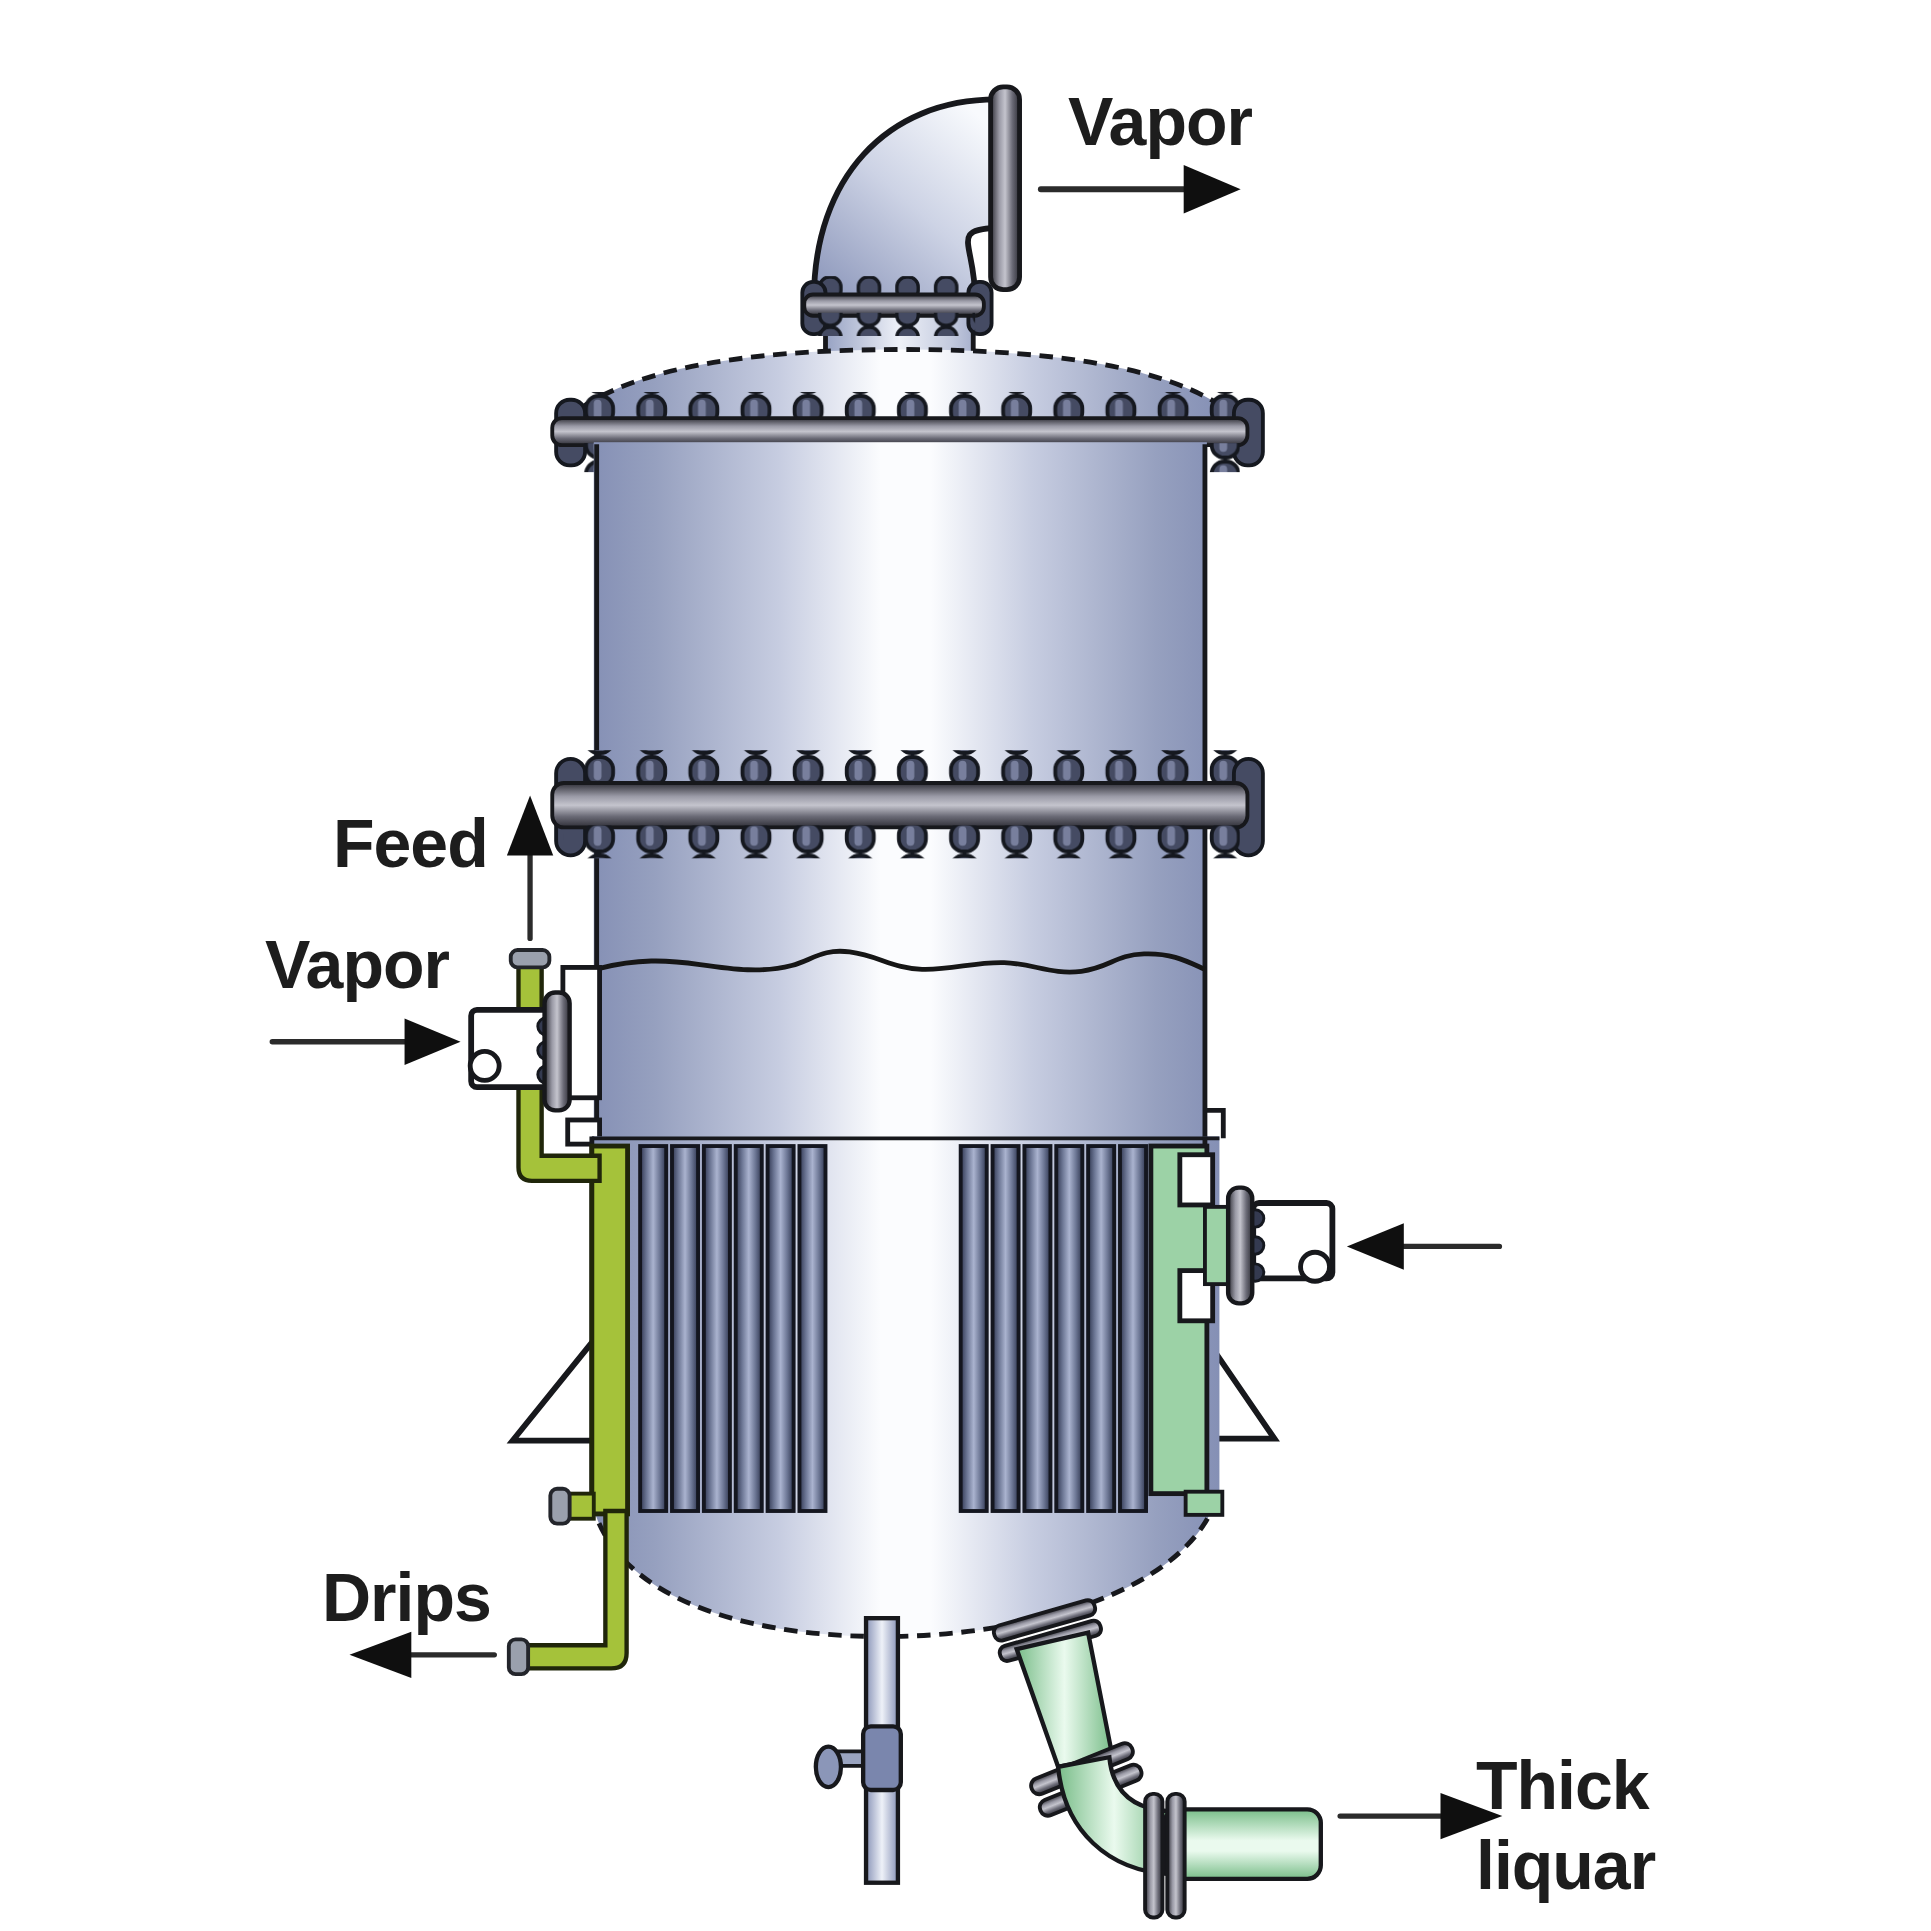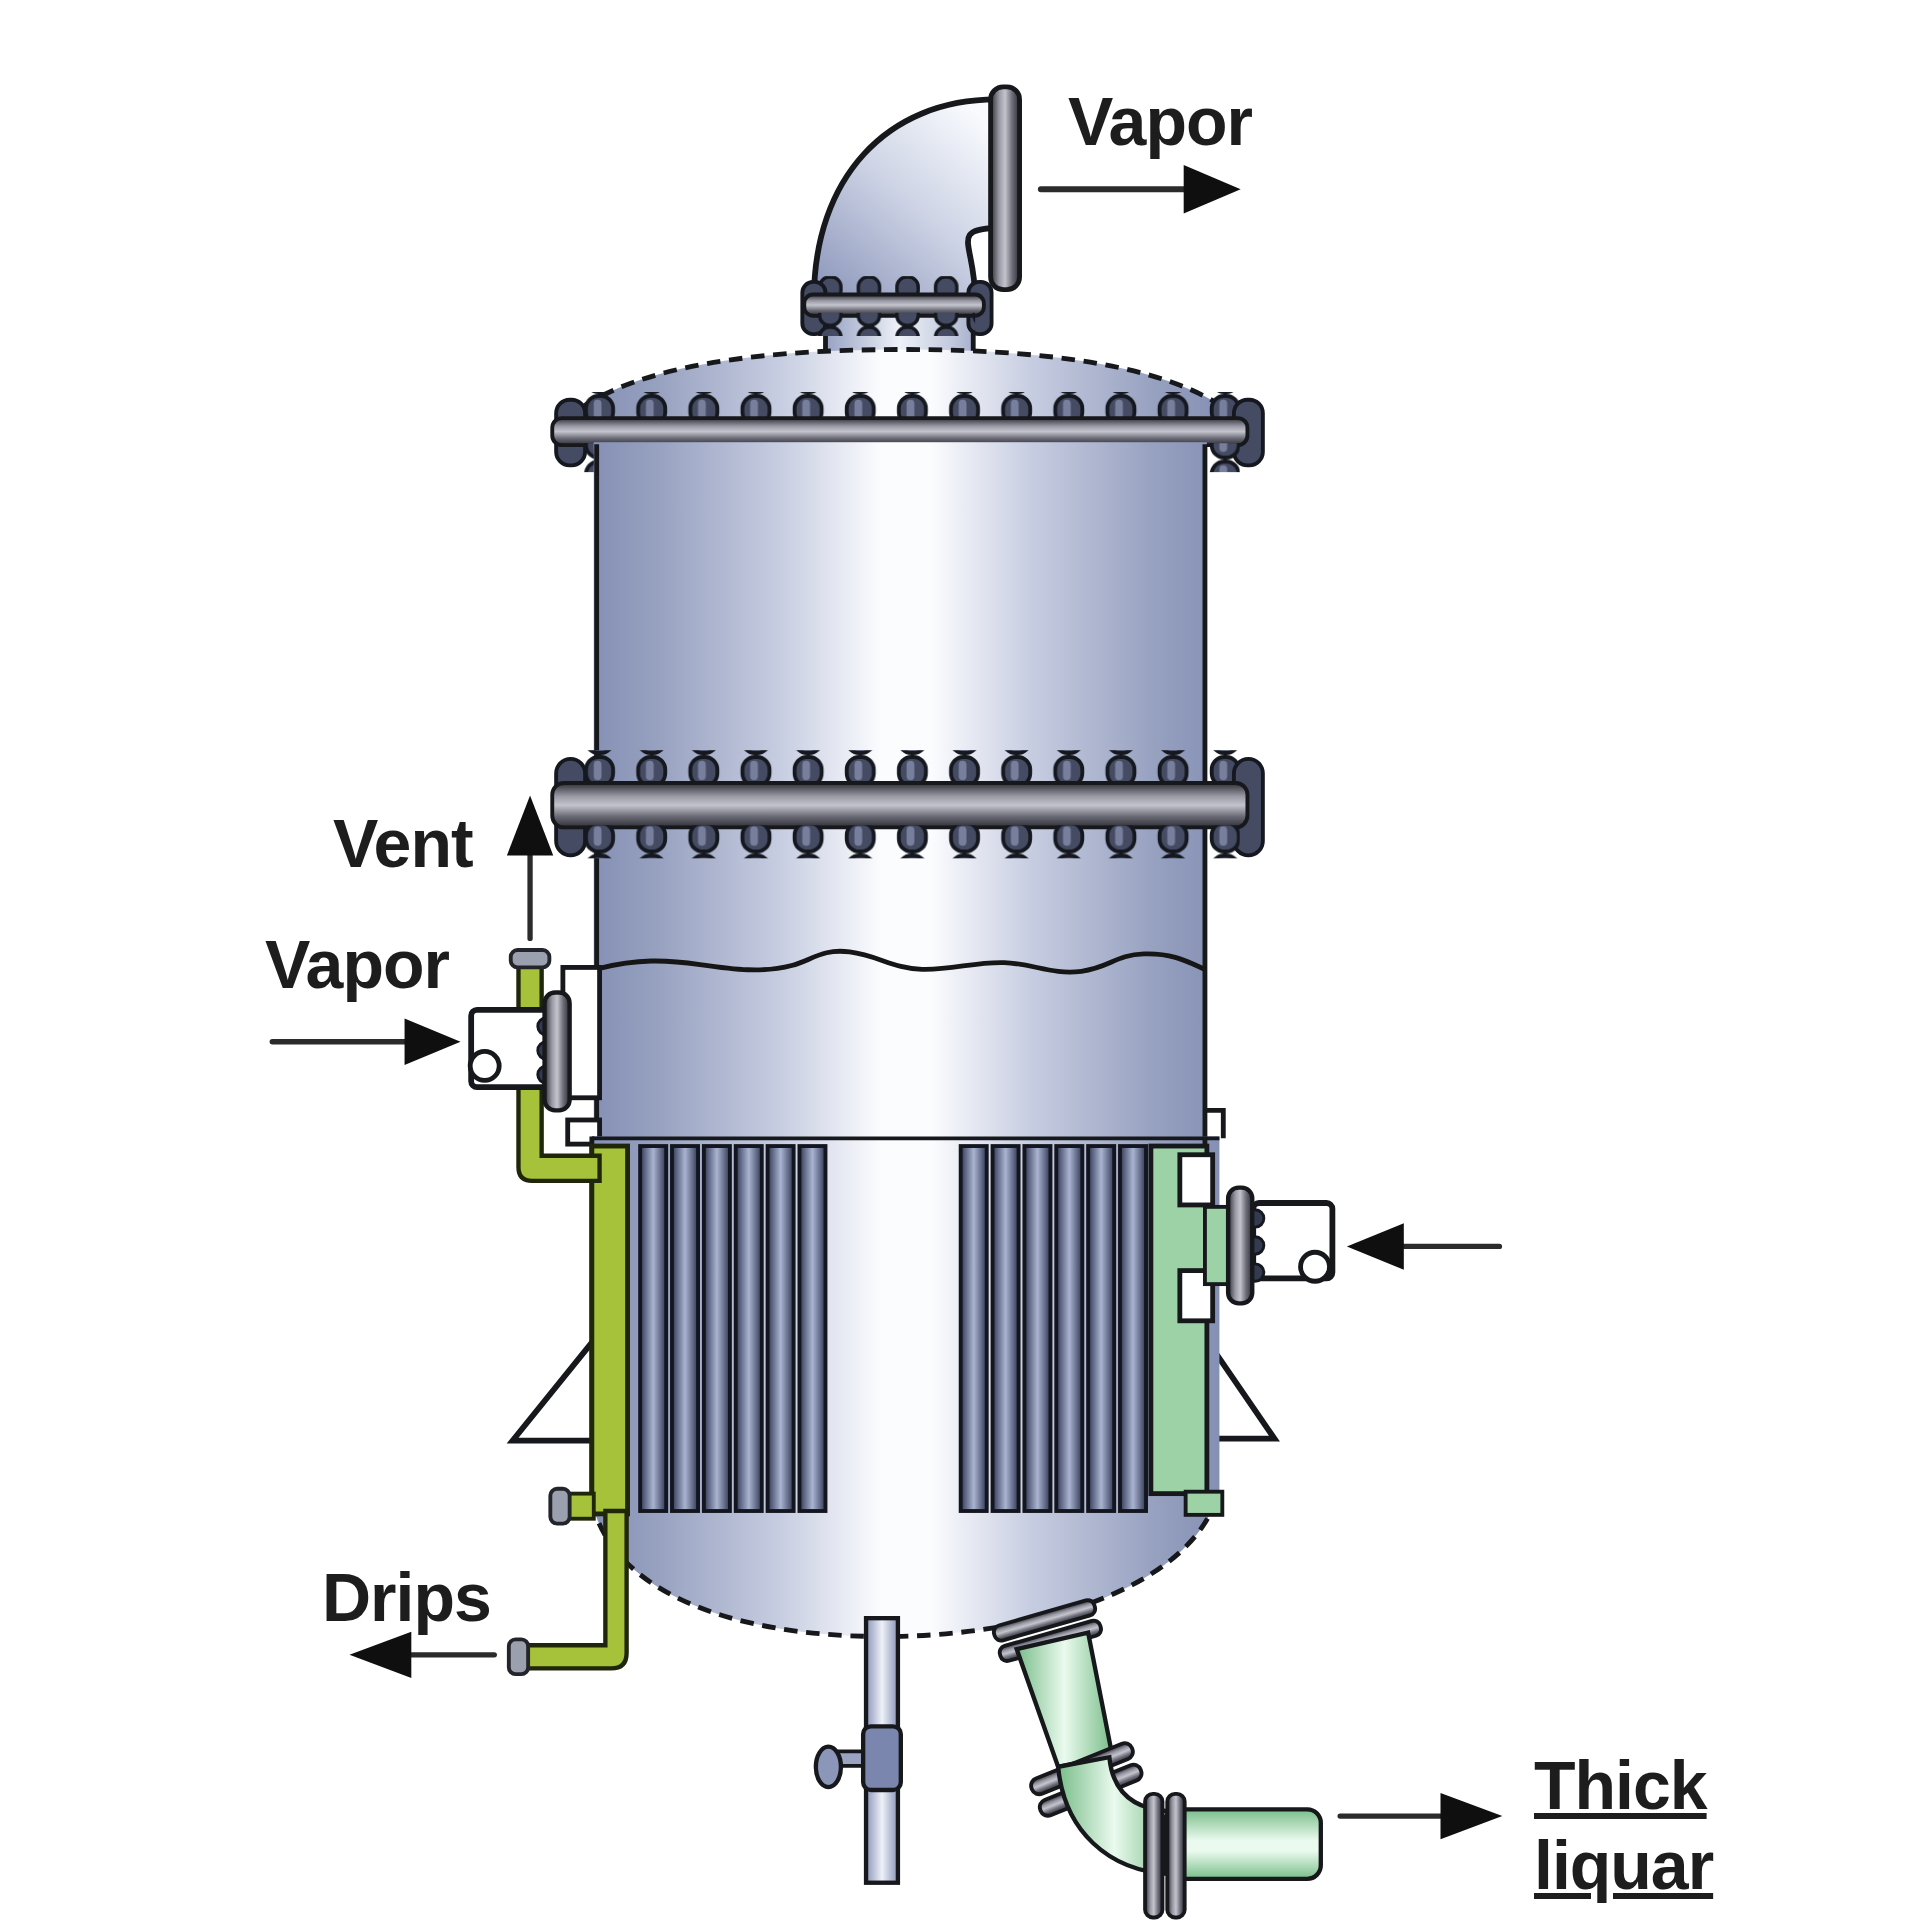--- a/index.html
+++ b/index.html
@@ -20,21 +20,21 @@
     letter-spacing:-1px;
     color:var(--label-text,#1d1d1d);
     white-space:nowrap;
     user-select:none;
   }
   .lbl-vapor{left:1068px;top:82px;}
   .lbl-vent{left:333px;top:804px;}
   .lbl-feed{left:265px;top:925px;}
   .lbl-steam{left:1356px;top:1147px;}
   .lbl-drips{left:322px;top:1550px;margin-top:8px;}
-  .lbl-thick{left:1534px;top:1746px;text-decoration:underline;}
+  .lbl-thick{left:1476px;top:1746px;}
 </style>
 </head>
 <body>
 
 <div id="stage">
 
 <svg width="1931" height="1931" viewBox="0 0 2000 2000">
   <defs>
     <linearGradient id="bodyGrad" gradientUnits="userSpaceOnUse" x1="613" y1="0" x2="1263" y2="0">
       <stop offset="0" stop-color="#8590b5"></stop>
@@ -261,21 +261,21 @@
       <polygon points="362,1714 426,1690 426,1738" fill="#0f0f0f"></polygon>
     </g>
     <g>
       <line x1="1388" y1="1881" x2="1496" y2="1881" stroke="#2b2b2b" stroke-width="5.5"></line>
       <polygon points="1556,1881 1492,1857 1492,1905" fill="#0f0f0f"></polygon>
     </g>
   </g>
 </svg>
 
   <div class="label lbl-vapor">Vapor</div>
-  <div class="label lbl-vent">Vent</div>
+  <div class="label lbl-vent">Feed</div>
   <div class="label lbl-feed">Vapor</div>
   <div class="label lbl-drips">Drips</div>
   <div class="label lbl-thick">
     <span>Thick</span><br>
     <span>liquar</span>
   </div>
 
 </div>
 
 

